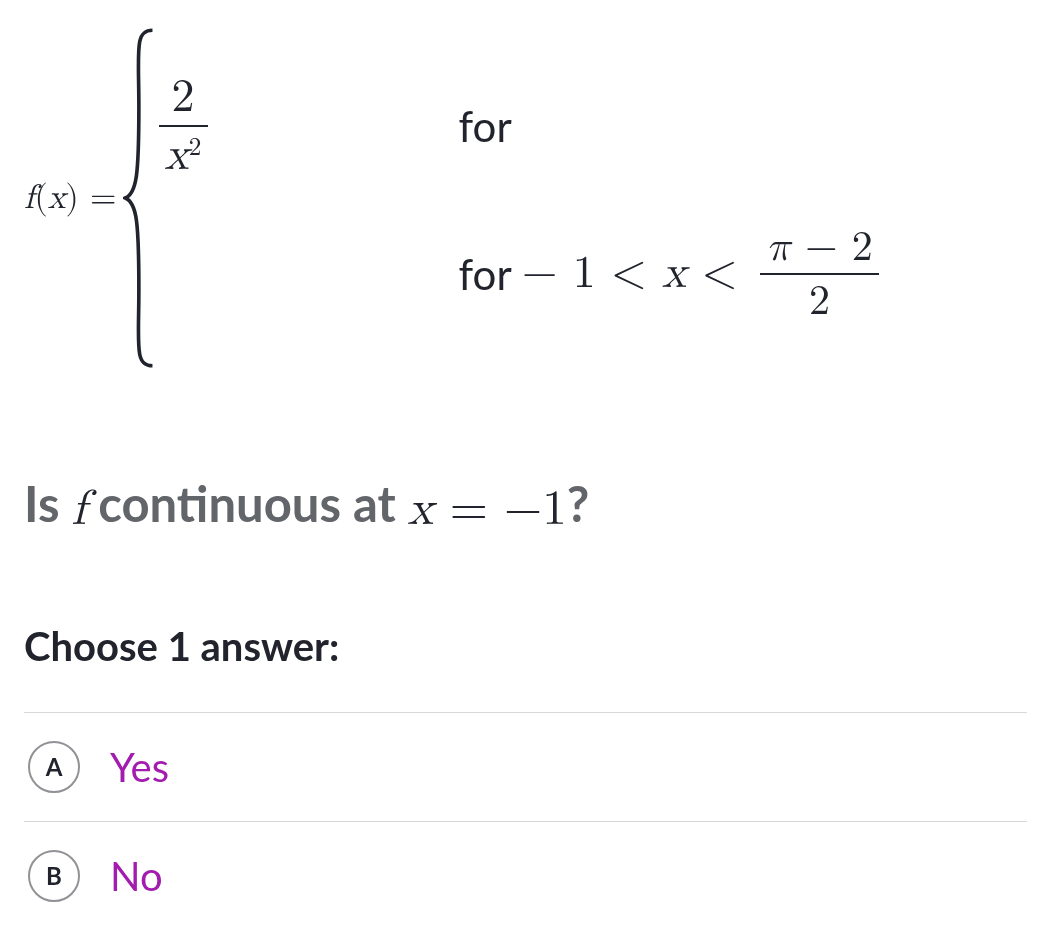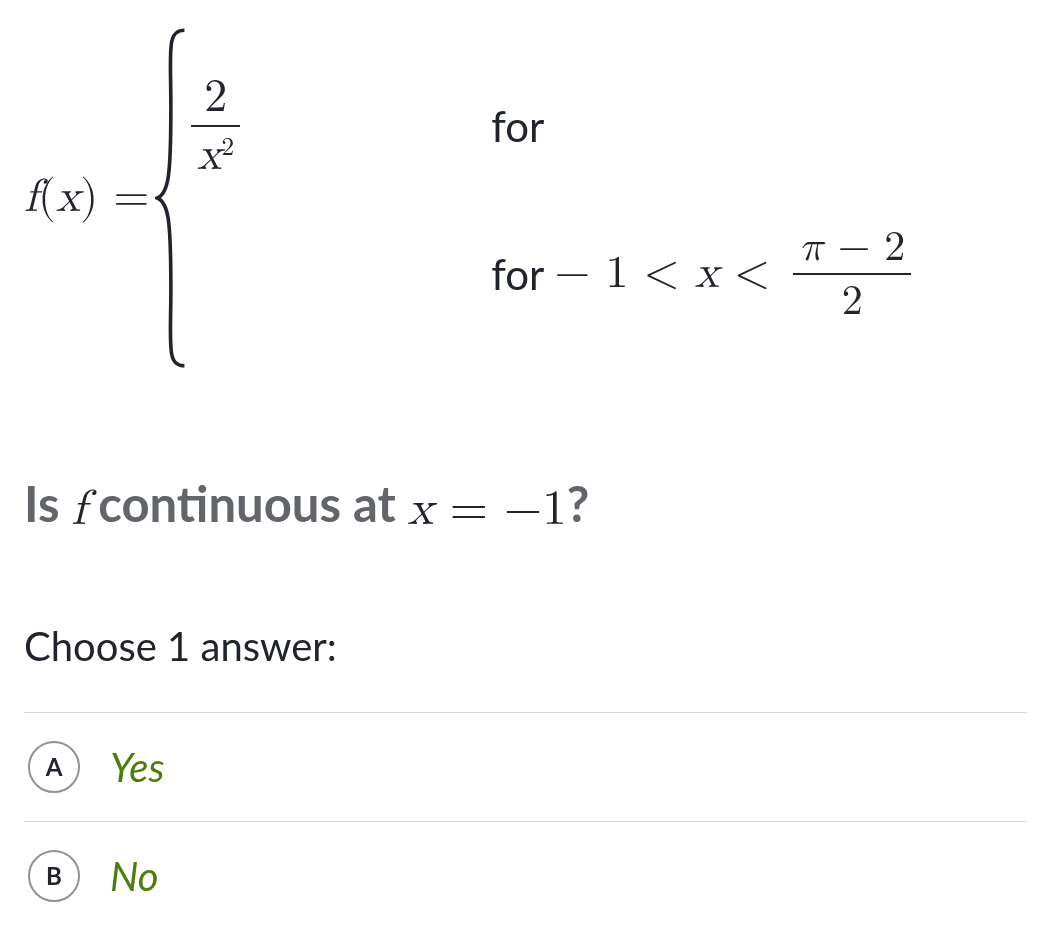--- a/index.html
+++ b/index.html
@@ -18,21 +18,21 @@
   }
   .mi{font-style:italic;}
 
   
   .piecewise{
     display:flex;
     align-items:center;
     margin-bottom:104px;
   }
   .fx{
-    font-size:46px;
+    font-size:34px;
     padding-right:6px;
     white-space:nowrap;
   }
   .brace-col{
     width:34px;
     align-self:stretch;
   }
   .brace-col svg{display:block;height:100%;width:100%;}
   .cases{
     display:flex;
@@ -80,21 +80,21 @@
   
   .question{
     color:#626569;
     font-weight:700;
     font-size:49px;
     margin-bottom:78px;
   }
   .question .math{font-weight:400;color:#21242c;display:inline-block;vertical-align:-2px;}
   .prompt{
     font-size:40px;
-    font-weight:400;
+    font-weight:700;
     color:#21242c;
     margin-bottom:40px;
   }
 
   
   .choices{width:100%;}
   .choice{
     display:flex;
     align-items:center;
     border-top:1.5px solid #d6d8da;
@@ -108,21 +108,21 @@
     border:2.5px solid #909296;
     border-radius:50%;
     display:flex;align-items:center;justify-content:center;
     font-weight:700;
     font-size:24px;
     color:#21242c;
     margin-right:30px;
     font-family:"Lato","Helvetica Neue",Arial,sans-serif;
     flex:none;
   }
-  .choice-label{color:#4d7c0f;font-style:italic;}
+  .choice-label{color:#a21caf;}
 </style>
 </head>
 <body>
 
 <div class="piecewise math">
   <div class="fx">
     <span class="mi">f</span>(<span class="mi">x</span>) =
   </div>
   <div class="brace-col">
     <svg viewBox="0 0 30 300" preserveAspectRatio="none">

